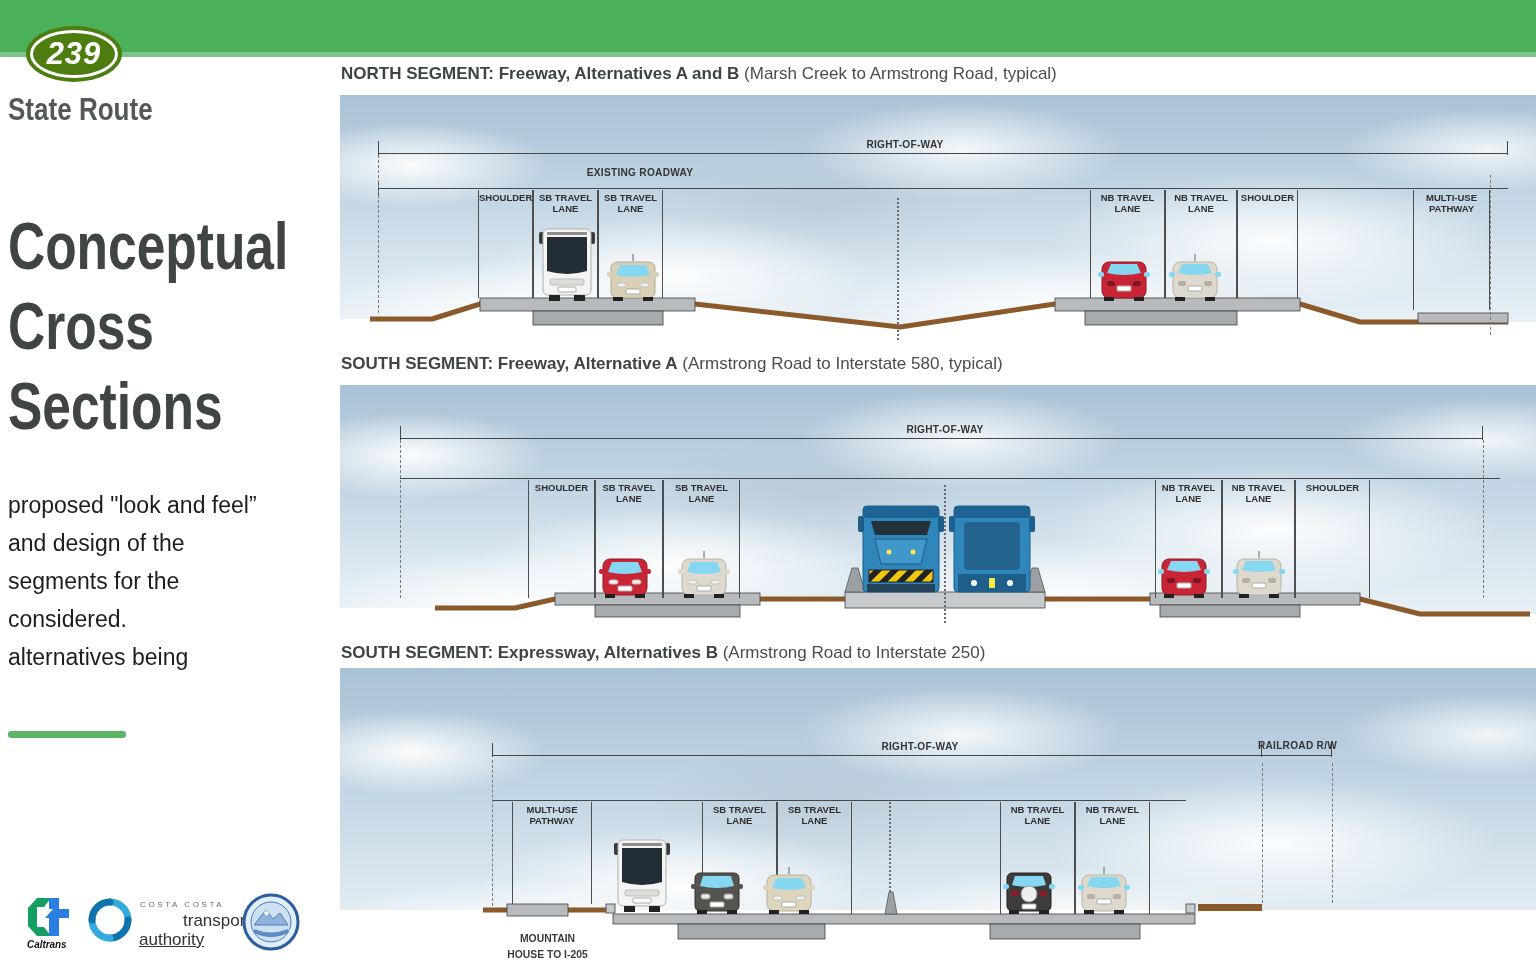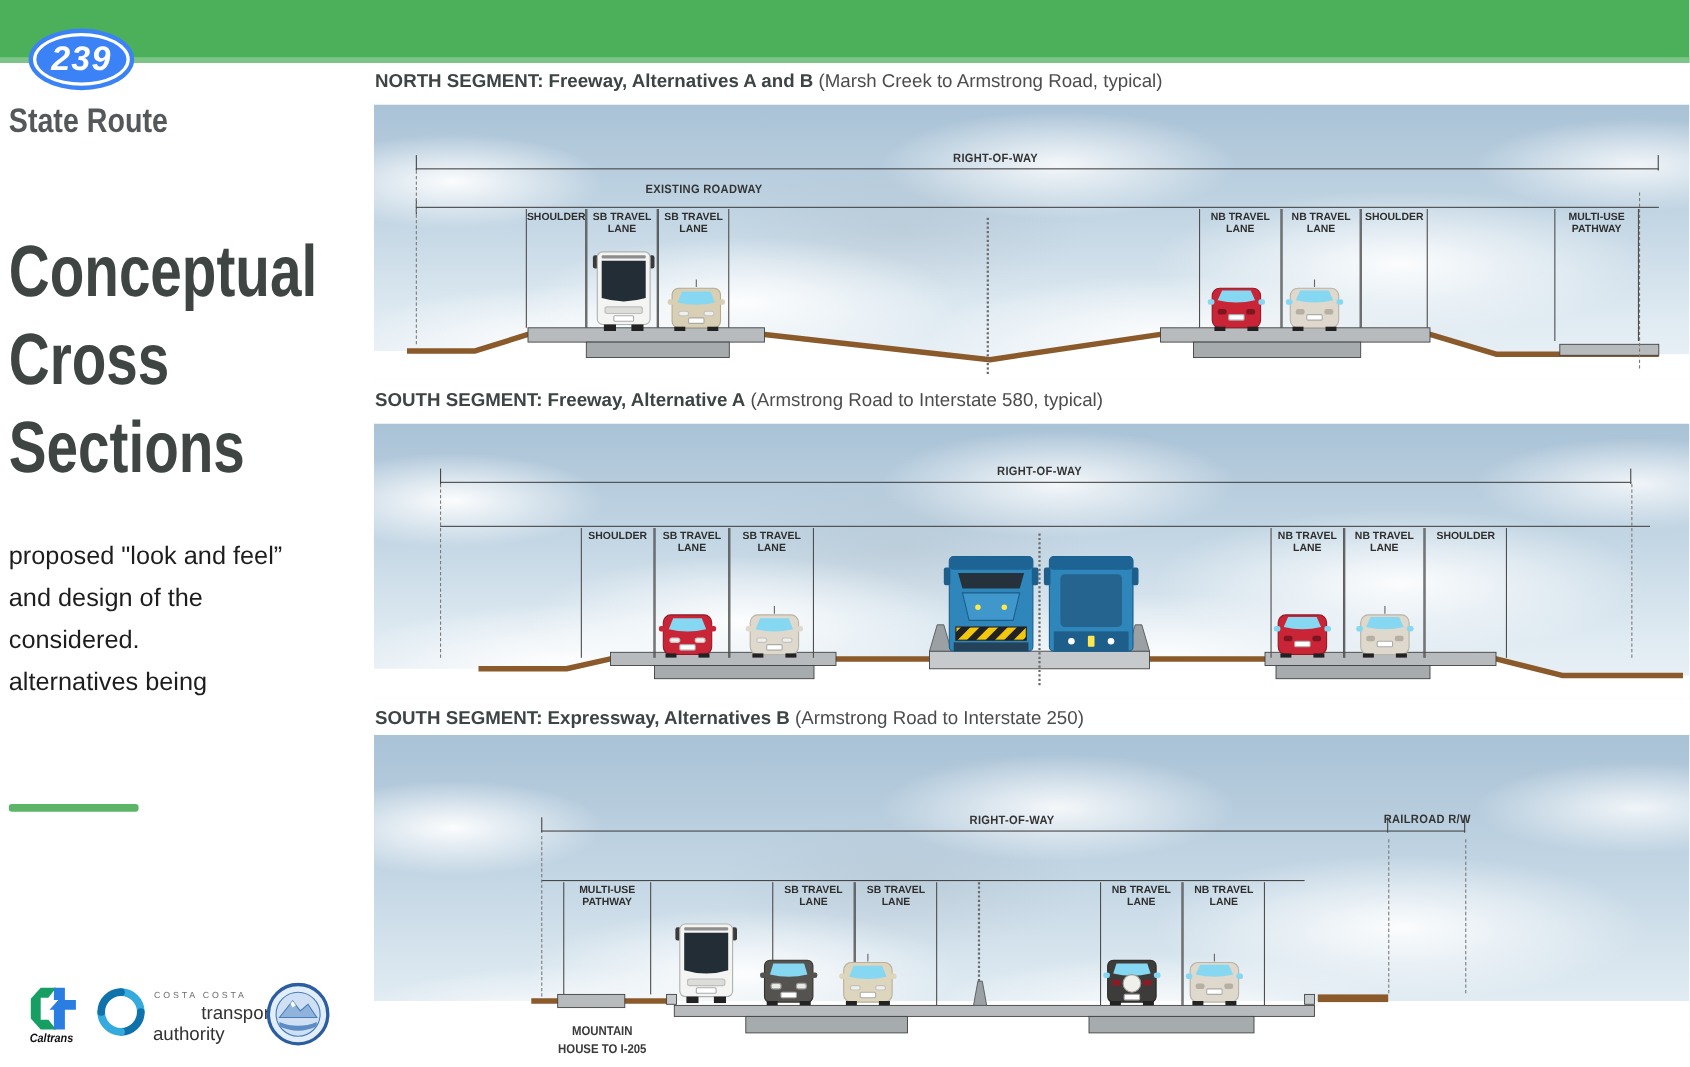--- a/index.html
+++ b/index.html
@@ -2,21 +2,21 @@
 <html><head>
 <meta charset="utf-8">
 <style>
   html,body{margin:0;padding:0;background:#fff;}
   body{width:1536px;height:970px;position:relative;overflow:hidden;
        font-family:"Liberation Sans", sans-serif;}
   .abs{position:absolute;}
 
   
   .topbar{position:absolute;left:0;top:0;width:1536px;height:52px;background:#4cb05a;border-bottom:5px solid #7cc487;}
-  .badge{position:absolute;left:26px;top:26px;width:96px;height:56px;background:#3b82f6;border-radius:50%;}
+  .badge{position:absolute;left:26px;top:26px;width:96px;height:56px;background:#4d7c0f;border-radius:50%;}
   .badge .ring{position:absolute;left:4px;top:4px;right:4px;bottom:4px;border:3px solid #fff;border-radius:50%;}
   .badge .num{position:absolute;left:0;top:0;width:100%;height:100%;display:flex;align-items:center;justify-content:center;
       color:#fff;font-size:31px;font-weight:bold;font-style:italic;letter-spacing:1px;}
 
   .stateroute{position:absolute;left:8px;top:92px;font-size:31px;font-weight:bold;color:#54585a;
       transform:scaleX(.84);transform-origin:left top;white-space:nowrap;}
 
   .bigtitle{position:absolute;left:8px;top:206px;color:#3e4543;font-weight:bold;font-size:66px;line-height:80px;
       transform:scaleX(.78);transform-origin:left top;white-space:nowrap;}
 
@@ -78,20 +78,21 @@
 
 <div class="bigtitle">
   <div>Conceptual</div>
   <div>Cross</div>
   <div>Sections</div>
 </div>
 
 <div class="para">
   <div>proposed "look and feel”</div>
   <div>and design of the</div>
+  <div>segments for the</div>
   <div>considered.</div>
   <div>alternatives being</div>
 </div>
 
 <div class="greenrule"></div>
 
 <div class="heading" style="top:64px;">
   <span class="hb">NORTH SEGMENT: Freeway, Alternatives A and B</span>
   <span class="hp">(Marsh Creek to Armstrong Road, typical)</span>
 </div>
@@ -406,21 +407,21 @@
 <div class="logo-word" style="left:27px;top:938px;">Caltrans</div>
 
 <svg class="abs" style="left:88px;top:898px;" width="44" height="44" viewBox="0 0 44 44">
   <path d="M22 4 A18 18 0 0 1 40 22" stroke="#35aadc" stroke-width="7" fill="none" stroke-linecap="round"></path>
   <path d="M40 22 A18 18 0 0 1 22 40" stroke="#0f72ab" stroke-width="7" fill="none" stroke-linecap="round"></path>
   <path d="M22 40 A18 18 0 0 1 4 22" stroke="#35aadc" stroke-width="7" fill="none" stroke-linecap="round"></path>
   <path d="M4 22 A18 18 0 0 1 22 4" stroke="#0f72ab" stroke-width="7" fill="none" stroke-linecap="round"></path>
 </svg>
 <div class="ccta-eyebrow" style="left:140px;top:900px;">COSTA COSTA</div>
 <div class="ccta-line" style="left:139px;top:911px;margin-left:44px;">transportation</div>
-<div class="ccta-line" style="left:139px;top:930px;">authority</div>
+<div class="ccta-line" style="left:139px;top:930px;text-decoration:underline;">authority</div>
 
 <svg class="abs" style="left:242px;top:893px;" width="58" height="58" viewBox="0 0 58 58">
   <circle cx="29" cy="29" r="27" fill="#e3eefb" stroke="#2c5d9e" stroke-width="3"></circle>
   <circle cx="29" cy="29" r="20" fill="#cfe0f4" stroke="#4a7cb8" stroke-width="1"></circle>
   <path d="M12 32 L24 17 L31 26 L38 20 L46 32 Z" fill="#8fb3da" stroke="#4a7cb8" stroke-width="1"></path>
   <path d="M22 19.5 L24 17 L27 20.8 L24 22.8 Z" fill="#ffffff"></path>
   <path d="M12 36 Q29 43 46 36 L46 40 Q29 48 12 40 Z" fill="#5d8cc4"></path>
 </svg>
 
 </body></html>

